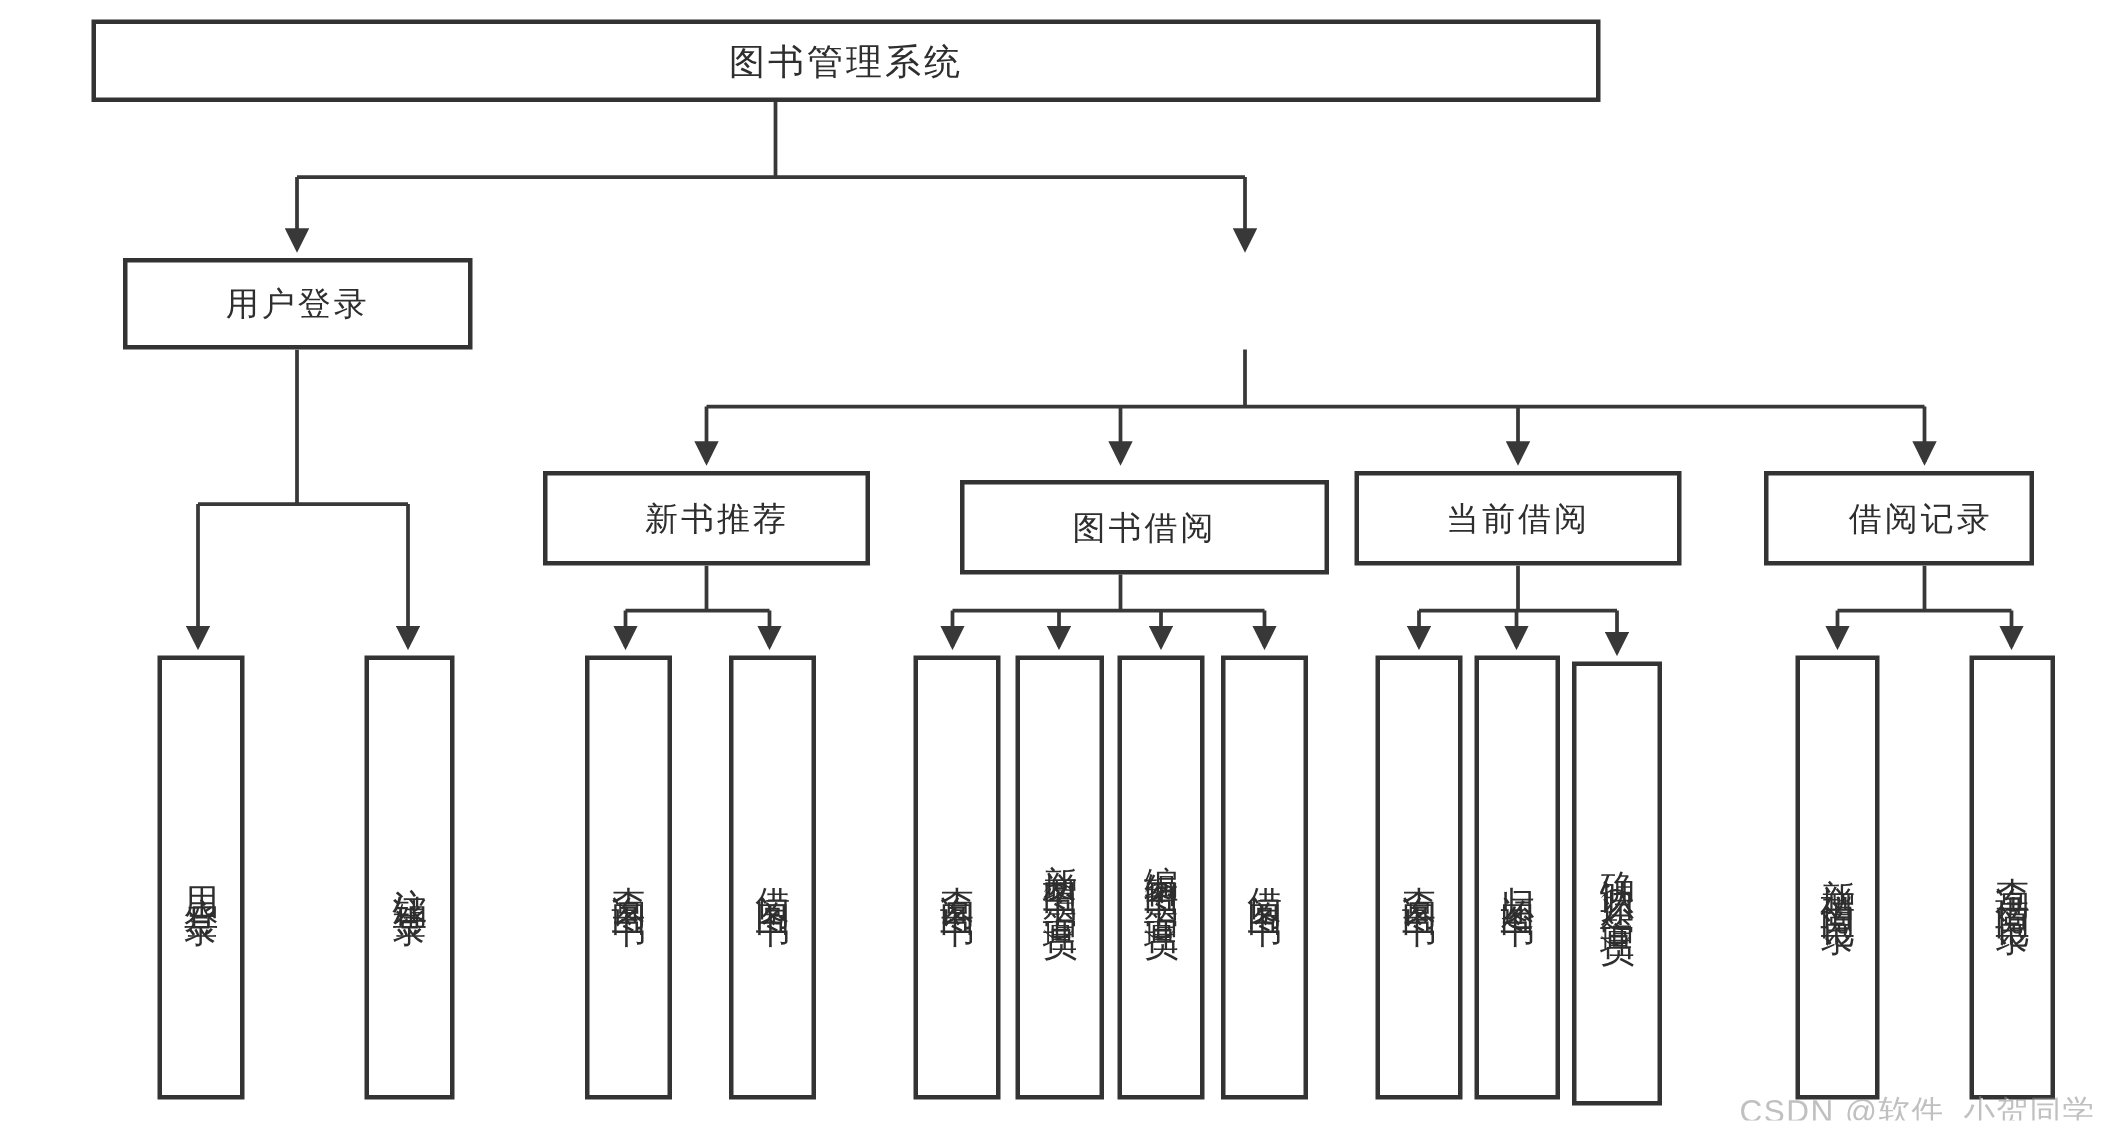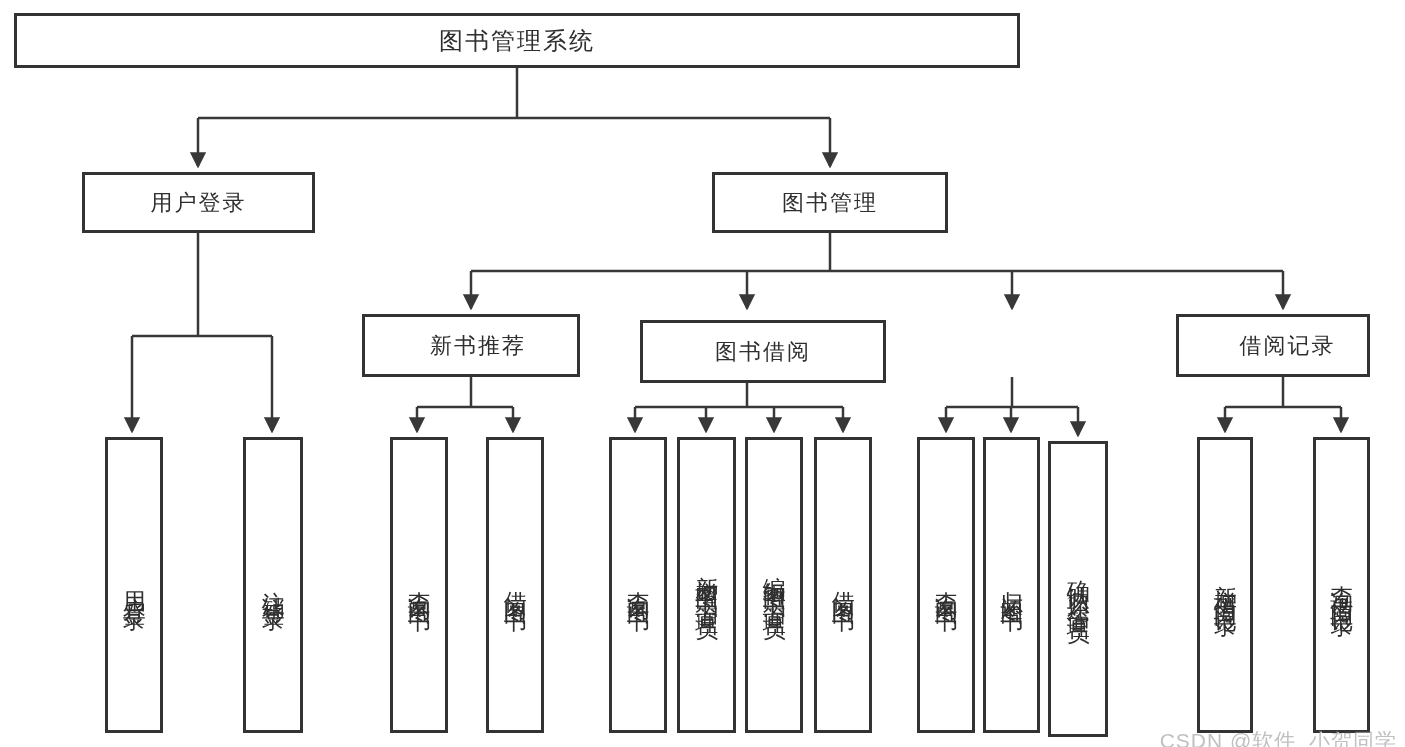--- a/index.html
+++ b/index.html
@@ -6,21 +6,21 @@
   body { width:1405px; height:747px; position:relative; overflow:hidden;
          font-family:"Liberation Sans", sans-serif; }
   .stage { position:absolute; left:0; top:0; width:1405px; height:747px; }
   .wires { position:absolute; left:0; top:0; pointer-events:none; }
   .hbox {
     position:absolute; box-sizing:border-box;
     border:3px solid #333333; background:#ffffff;
     display:flex; align-items:center; justify-content:center;
     font-size:22px; color:#2e2e2e; letter-spacing:2px; white-space:nowrap;
   }
-  .rootbox { font-size:24px; }
+  .rootbox { font-size:24px;margin-left:47px; }
   .vbox {
     position:absolute; box-sizing:border-box; top:437px; height:296px;
     border:3px solid #333333; background:#ffffff;
     display:flex; align-items:center; justify-content:center;
   }
   .vtext {
     writing-mode:vertical-rl; text-orientation:mixed;
     font-size:23px; letter-spacing:6px; line-height:1.1; color:#2e2e2e;
   }
   .watermark {
@@ -77,31 +77,31 @@
     </g>
   </svg>
 
   <div class="hbox rootbox" style="left:14px; top:13px; width:1006px; height:55px;">
     <span>图书管理系统</span>
   </div>
 
   <div class="hbox" style="left:82px; top:172px; width:233px; height:61px;">
     <span>用户登录</span>
   </div>
-  <div class="hbox" style="left:712px; top:172px; width:236px; height:61px;">
-    <span>图书管理</span>
-  </div>
 
   <div class="hbox" style="left:362px; top:314px; width:218px; height:63px;padding-left:14px;">
     <span>新书推荐</span>
   </div>
   <div class="hbox" style="left:640px; top:320px; width:246px; height:63px;">
     <span>图书借阅</span>
   </div>
-  <div class="hbox" style="left:1176px; top:314px; width:194px; height:63px;padding-left:29px;">
+  <div class="hbox" style="left:903px; top:314px; width:218px; height:63px;">
+    <span>当前借阅</span>
+  </div>
+  <div class="hbox" style="left:1176px; top:314px; width:180px; height:63px;padding-left:29px;">
     <span>借阅记录</span>
   </div>
 
   <div class="vbox" style="left:105px; width:58px;">
     <span class="vtext">用户登录</span>
   </div>
   <div class="vbox" style="left:243px; width:60px;">
     <span class="vtext">注销登录</span>
   </div>
 

